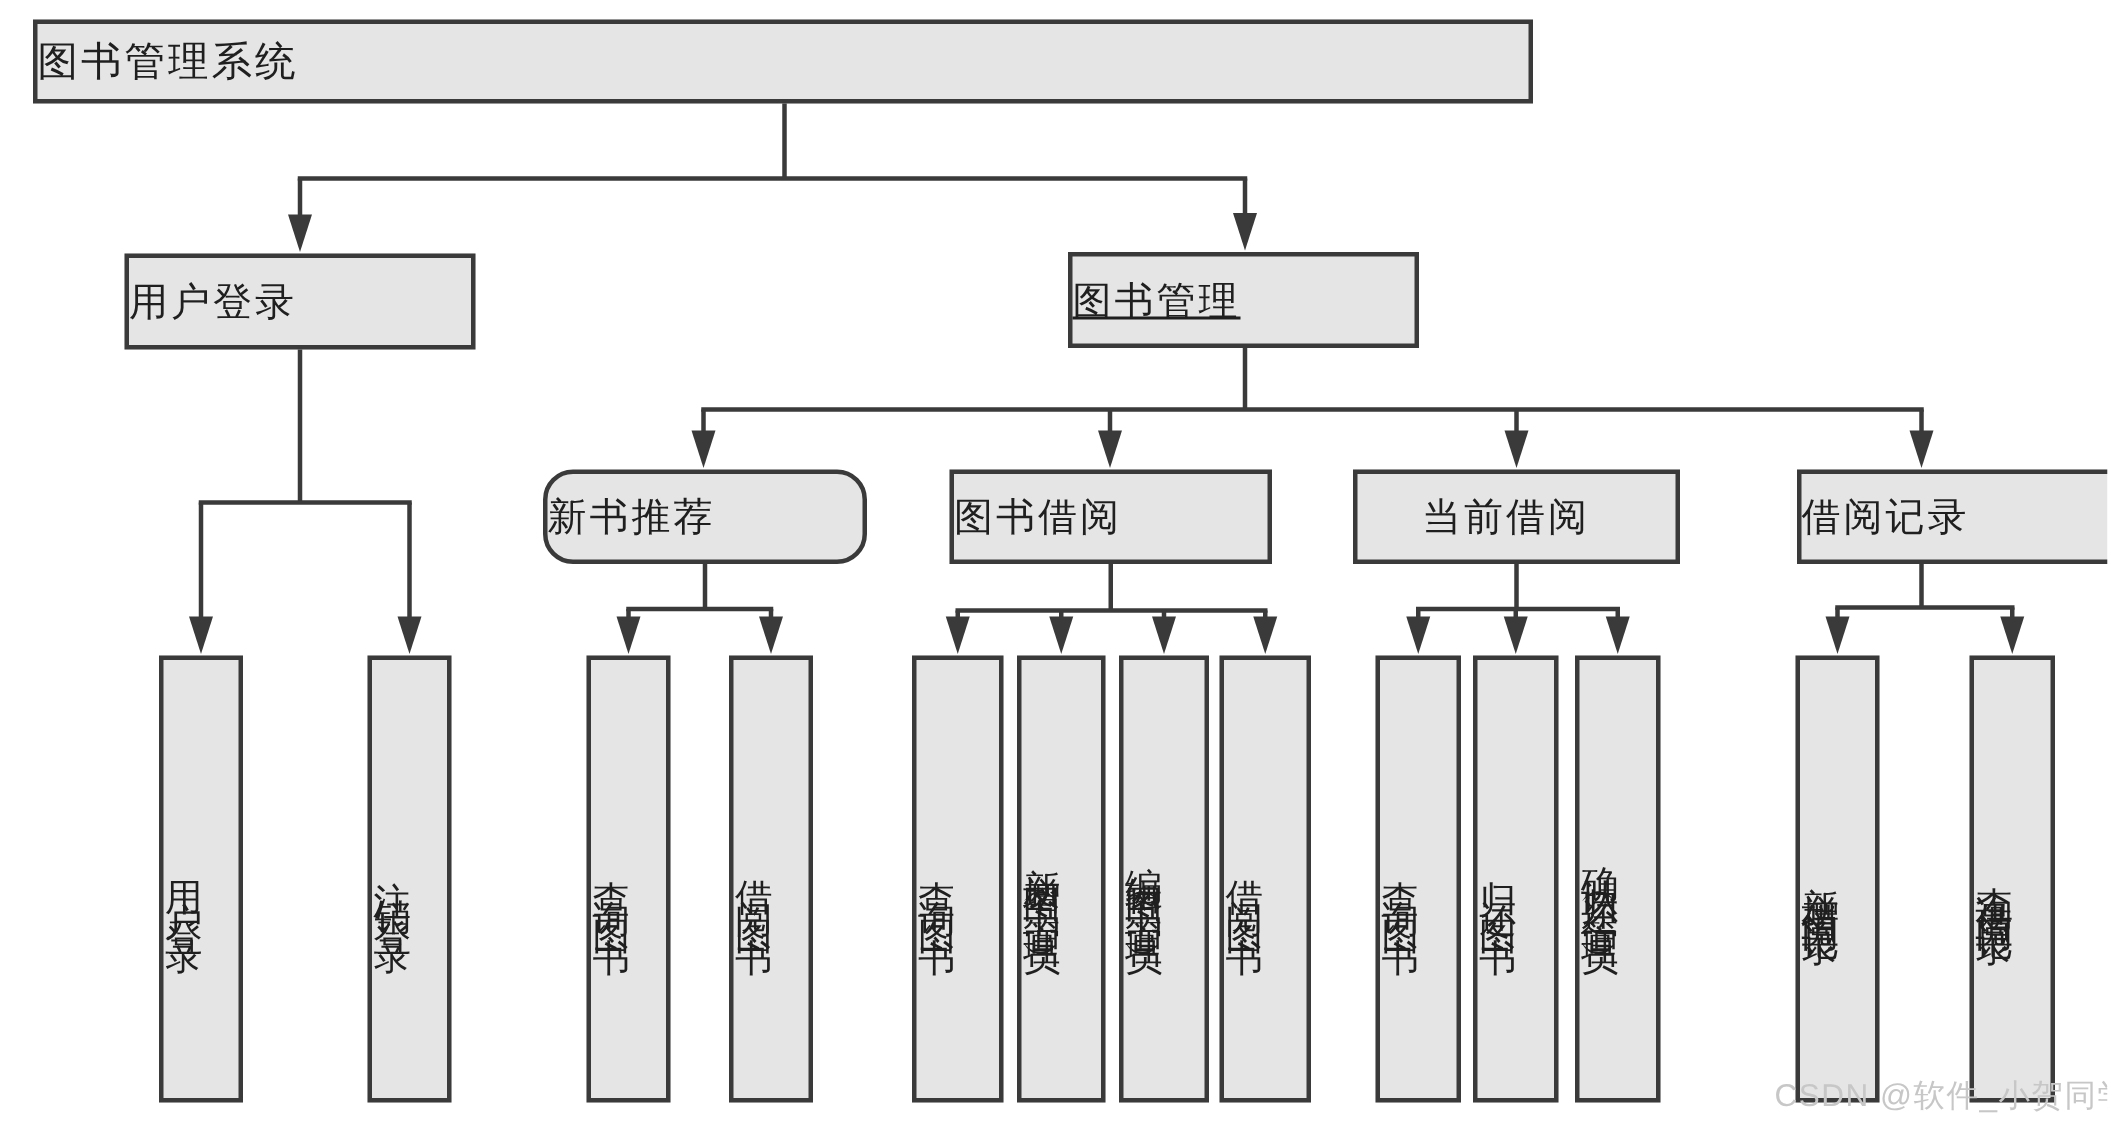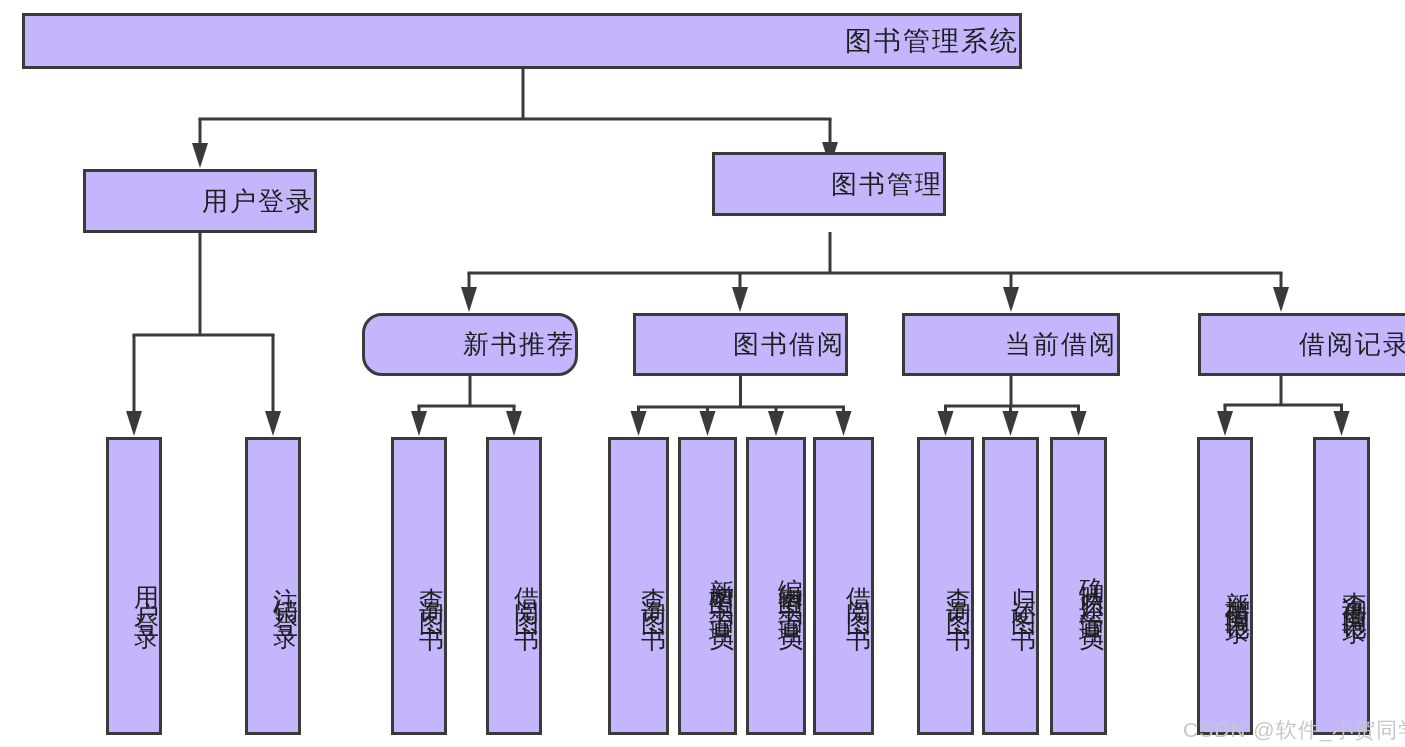--- a/index.html
+++ b/index.html
@@ -8,24 +8,24 @@
     width:1405px;height:747px;
     background:#ffffff;
     font-family:"Liberation Sans","DejaVu Sans",sans-serif;
     overflow:hidden;
   }
   .wires{position:absolute;left:0;top:0;}
   .box{
     position:absolute;
     box-sizing:border-box;
     border:3px solid #3a3a3a;
-    background:#c4b5fd;
+    background:#e5e5e5;
     display:flex;
     align-items:center;
-    justify-content:flex-end;
+    justify-content:flex-start;
     color:#1f1f1f;
   }
   .hlabel{font-size:26px;letter-spacing:2px;white-space:nowrap;}
   .rootlabel{font-size:27px;letter-spacing:2px;white-space:nowrap;}
   .leaf .vtext{
     writing-mode:vertical-rl;
     text-orientation:mixed;
     font-size:25px;
     line-height:1;
     color:#1f1f1f;
@@ -115,28 +115,28 @@
     </g>
   </svg>
 
   <div class="box" style="left:22px;top:13px;width:1000px;height:56px;">
     <span class="rootlabel">图书管理系统</span>
   </div>
 
   <div class="box" style="left:83px;top:169px;width:234px;height:64px;">
     <span class="hlabel">用户登录</span>
   </div>
-  <div class="box" style="left:712px;top:152px;width:234px;height:64px;">
+  <div class="box" style="left:712px;top:168px;width:234px;height:64px;text-decoration:underline;">
     <span class="hlabel">图书管理</span>
   </div>
 
   <div class="box" style="left:362px;top:313px;width:216px;height:63px;border-radius:20px;">
     <span class="hlabel">新书推荐</span>
   </div>
-  <div class="box" style="left:633px;top:313px;width:215px;height:63px;padding-left:24px;">
+  <div class="box" style="left:633px;top:313px;width:215px;height:63px;">
     <span class="hlabel">图书借阅</span>
   </div>
   <div class="box" style="left:902px;top:313px;width:218px;height:63px;padding-left:43px;">
     <span class="hlabel">当前借阅</span>
   </div>
   <div class="box" style="left:1173px;top:313px;width:216px;height:63px;margin-left:25px;">
     <span class="hlabel">借阅记录</span>
   </div>
 
   <div class="box leaf" style="left:106px;top:437px;width:56px;height:298px;">

